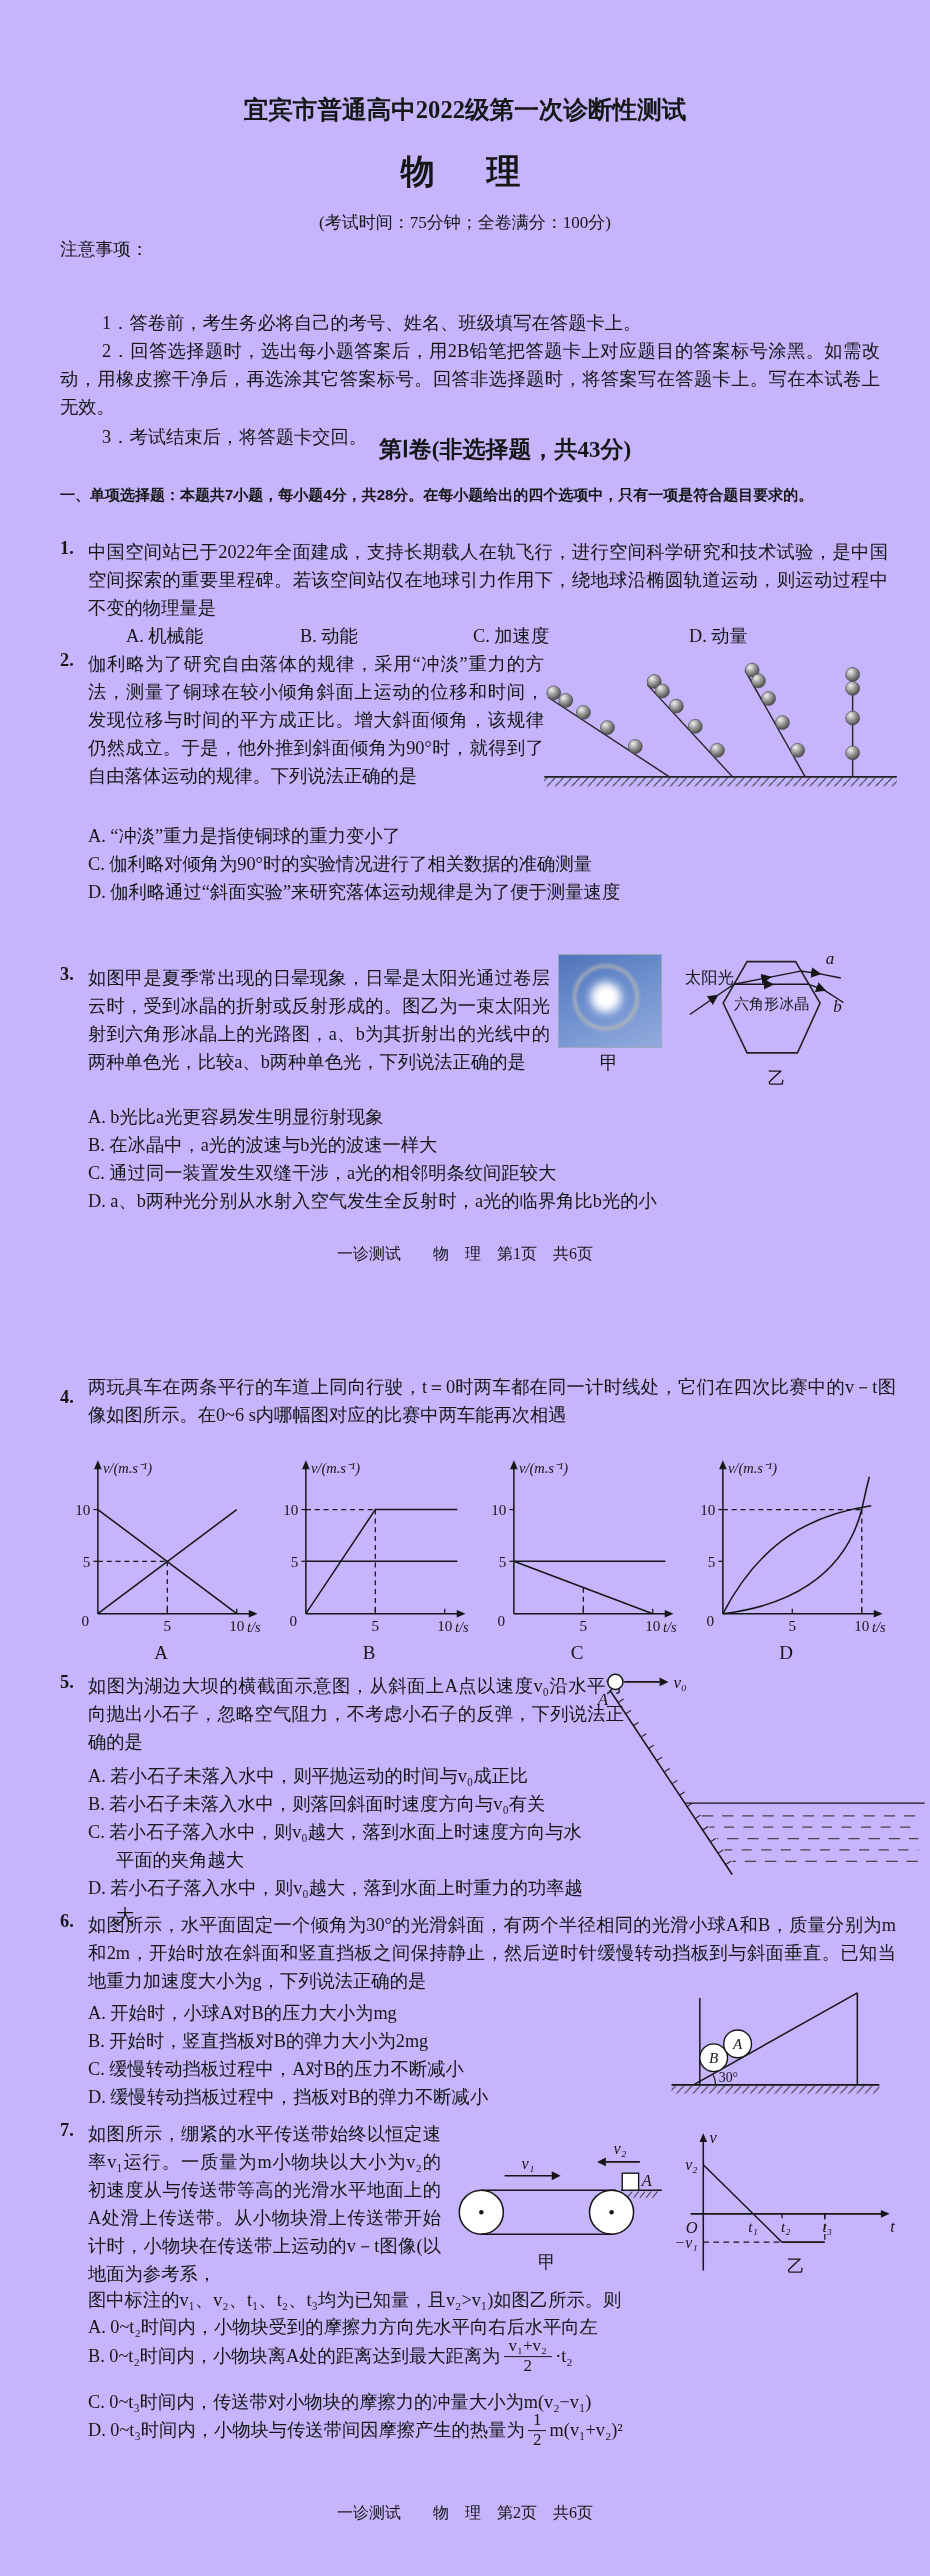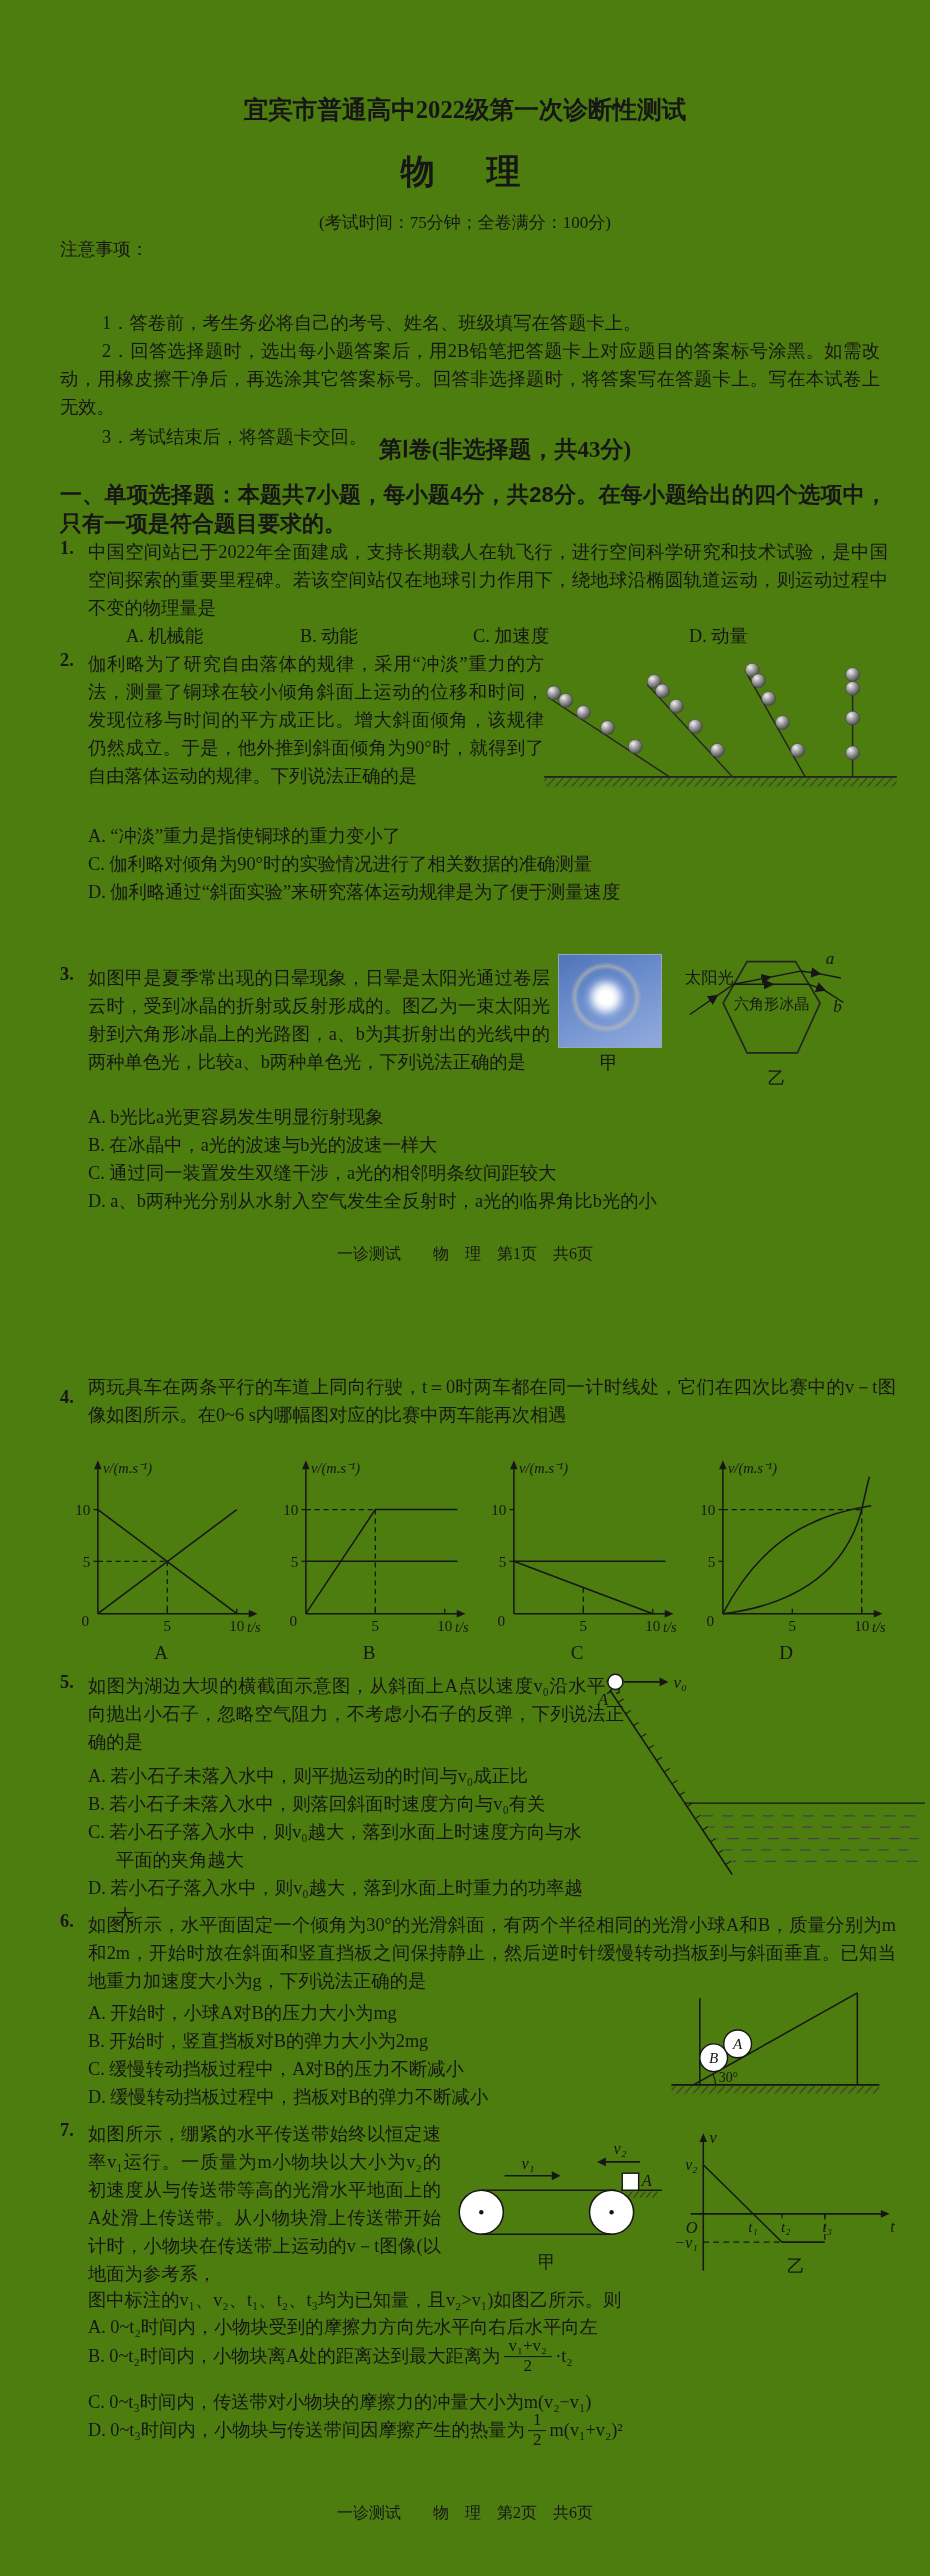--- a/index.html
+++ b/index.html
@@ -1,27 +1,27 @@
 <!DOCTYPE html>
 <html style="font-size:10px"><head>
 <meta charset="utf-8">
 <style>
   html,body { margin:0; padding:0; background:#ffffff; }
-  .sheet { position:relative; width:930px; height:2576px; background:#4d7c0f;
+  .sheet { position:relative; width:930px; height:2576px; background:#c4b5fd;
            font-family:"Liberation Serif", serif; color:#161616; overflow:hidden; }
   .abs { position:absolute; }
   .center { left:0; width:930px; text-align:center; }
   .title { font-size:24.6px; font-weight:bold; }
   .subject { font-size:34px; font-weight:bold; letter-spacing:8.8px; }
   .exam-info { font-size:17px; }
   .notice-head { font-family:"Liberation Sans", sans-serif; font-weight:normal; font-size:17.7px; }
   .body-text { font-size:18.3px; line-height:28px; text-align:justify; }
   .indent { text-indent:42px;margin-top:44px; }
   .sec-title { font-size:23px; font-weight:bold;margin-left:40px; }
-  .instr { font-family:"Liberation Sans", sans-serif; font-weight:bold; font-size:22px; line-height:29px; text-align:justify; }
+  .instr { font-family:"Liberation Sans", sans-serif; font-weight:bold; font-size:15px; line-height:29px; text-align:justify; }
   .qnum { font-weight:bold; font-size:18.3px; }
   .opts { font-size:18.3px; line-height:28px; }
   .opt { padding-left:28px; text-indent:-28px; }
   .figlabel { font-size:18.3px; text-align:center; }
   .letter-row { font-size:19px; text-align:center; }
   .frac { display:inline-block; vertical-align:middle; text-align:center; line-height:1.1; margin:0 3.2px; transform:translateY(-1.9px); font-size:17px; }
   .fr-num { display:block; padding:0 5px; }
   .fr-den { display:block; border-top:1.3px solid #161616; padding:0 5px; }
   .halo { background:
       radial-gradient(circle at 46% 46%, #ffffff 0%, #ffffff 9%, rgba(255,255,255,0.8) 15%, rgba(200,214,240,0.25) 25%, rgba(200,214,240,0) 31%),

